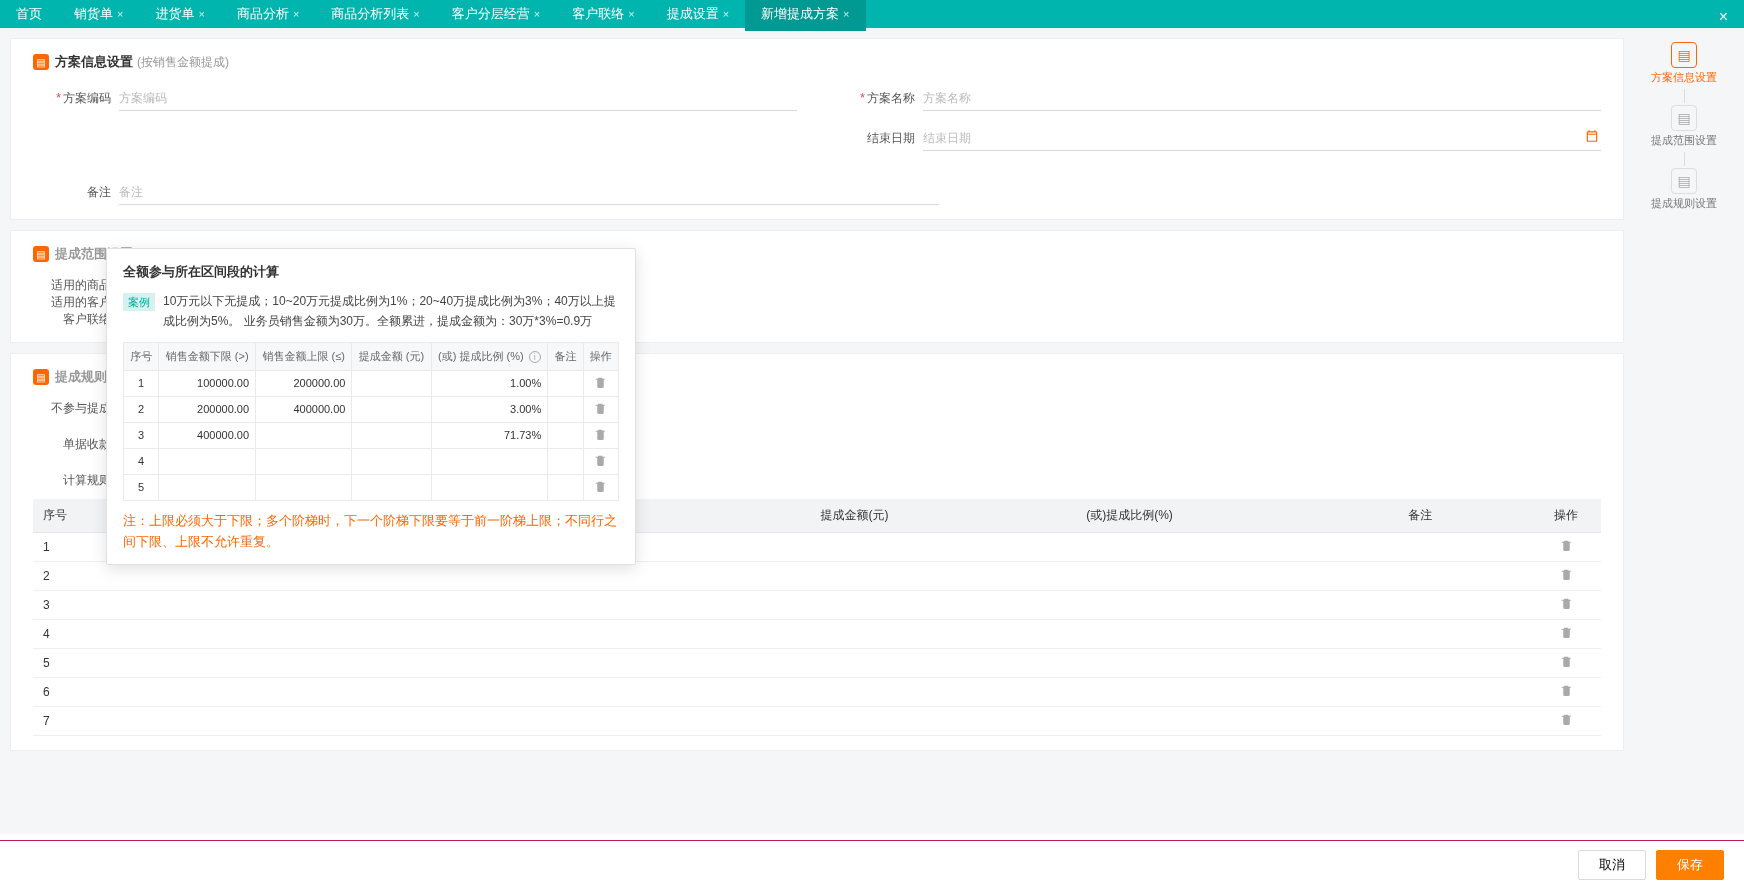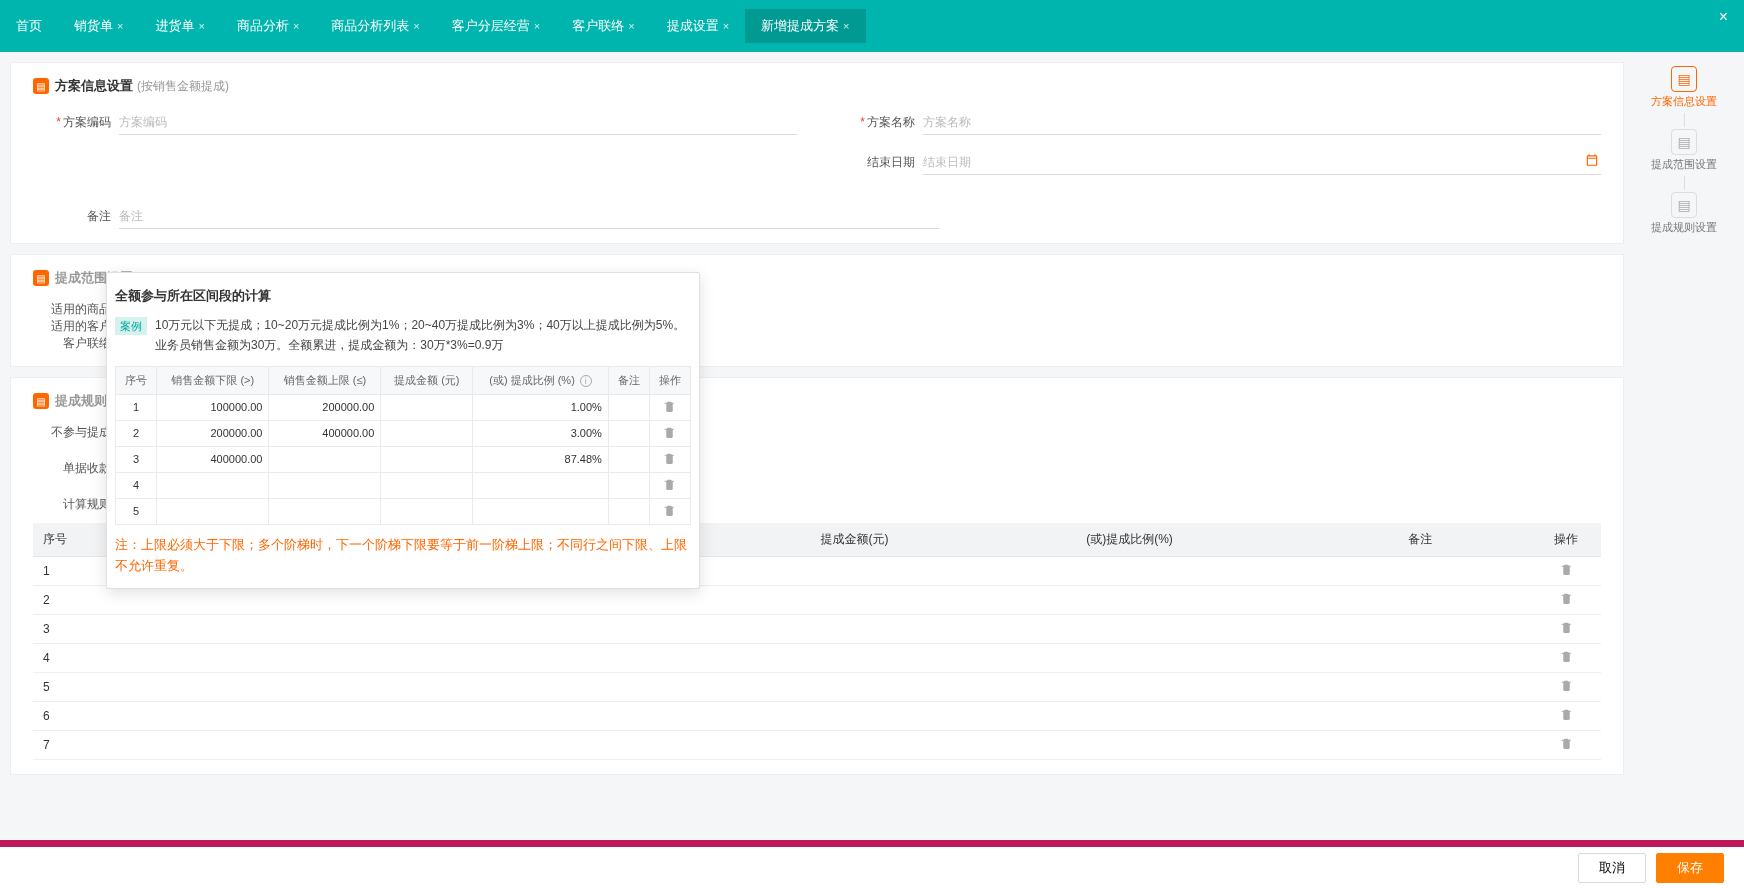--- a/index.html
+++ b/index.html
@@ -1,19 +1,19 @@
 <!DOCTYPE html>
 <html><head>
 <meta charset="utf-8">
 <style>
   * { box-sizing: border-box; margin: 0; padding: 0; }
   body { font-family: "Microsoft YaHei", Arial, sans-serif; font-size: 12px; color: #333; background: #fff; }
   
   
-  .top-tabs { background: #00b5ad; height: 52px; display: flex; align-items: center; position: relative; }
+  .top-tabs { background: #00b5ad; height: 28px; display: flex; align-items: center; position: relative; }
   .tab { color: #fff; padding: 0 16px; height: 34px; line-height: 34px; font-size: 13px; cursor: pointer; display: flex; align-items: center; }
   .tab.active { background: #009a93; }
   .tab-close { margin-left: 4px; font-size: 11px; opacity: .8; }
   .tabs-close-all { position: absolute; right: 8px; top: 0; height: 34px; line-height: 34px; color: #fff; font-size: 16px; cursor: pointer; padding: 0 8px; }
   
   
   .main-wrap { display: flex; padding: 10px; gap: 10px; background: #f5f6f7; height: calc(100vh - 34px - 48px); overflow: auto; }
   .content { flex: 1; display: flex; flex-direction: column; gap: 10px; position: relative; }
   .anchor-nav { width: 100px; background: transparent; padding-top: 4px; }
   
@@ -44,21 +44,21 @@
   .radio.checked .radio-dot::after { content: ""; width: 6px; height: 6px; background: #f60; border-radius: 50%; }
   
   
   table.rules { width: 100%; border-collapse: collapse; margin-top: 10px; }
   table.rules th { background: #f2f3f5; font-weight: normal; font-size: 12px; text-align: left; padding: 8px 10px; border-bottom: 1px solid #e6e6e6; }
   table.rules td { padding: 6px 10px; border-bottom: 1px solid #efefef; font-size: 12px; height: 24px; }
   table.rules th:last-child, table.rules td:last-child { text-align: center; width: 70px; }
   .trash { color: #aaa; cursor: pointer; }
   
   
-  .tooltip-card { position: absolute; top: 210px; left: 96px; width: 594px; background: #fff; border: 1px solid #e0e0e0; box-shadow: 0 4px 16px rgba(0,0,0,.12); border-radius: 2px; z-index: 50; padding: 14px 8px 12px; }
+  .tooltip-card { position: absolute; top: 210px; left: 96px; width: 530px; background: #fff; border: 1px solid #e0e0e0; box-shadow: 0 4px 16px rgba(0,0,0,.12); border-radius: 2px; z-index: 50; padding: 14px 16px 12px; }
   .tooltip-card h4 { font-size: 13px; font-weight: 700; margin-bottom: 10px; }
   .ex-row { display: flex; gap: 8px; font-size: 12px; line-height: 1.7; color: #444; }
   .ex-tag { background: #d5f2ee; color: #00a99d; padding: 0 5px; height: 18px; line-height: 18px; font-size: 11px; flex-shrink: 0; margin-top: 2px; }
   
   table.mini { width: 100%; border-collapse: collapse; margin-top: 10px; }
   table.mini th { background: #f7f8fa; font-weight: normal; font-size: 11px; padding: 6px 6px; text-align: center; border: 1px solid #eaeaea; color: #666; }
   table.mini td { font-size: 11px; padding: 5px 6px; text-align: right; border: 1px solid #eaeaea; height: 22px; }
   table.mini td:first-child, table.mini td:last-child { text-align: center; }
   .mini .pct { text-align: right; }
   .info-icon { display:inline-block; width:12px;height:12px;border:1px solid #aaa;border-radius:50%;font-size:9px;line-height:11px;text-align:center;color:#aaa;margin-left:2px; }
@@ -67,21 +67,21 @@
   
   
   .anchor-item { text-align: center; margin-bottom: 4px; cursor: pointer; }
   .anchor-ico { width: 26px; height: 26px; margin: 0 auto 2px; border: 1px solid #ddd; border-radius: 4px; display: flex; align-items: center; justify-content: center; font-size: 14px; color: #aaa; }
   .anchor-item.active .anchor-ico { border-color: #f60; color: #f60; }
   .anchor-item.active .anchor-label { color: #f60; }
   .anchor-label { font-size: 11px; color: #777; }
   .anchor-line { width: 1px; height: 14px; background: #ddd; margin: 2px auto; }
   
   
-  .footer { position: fixed; bottom: 0; left: 0; right: 0; height: 48px; background: #fff; border-top: 7px solid #be185d; display: flex; justify-content: flex-end; align-items: center; padding: 0 20px; gap: 10px; }
+  .footer { position: fixed; bottom: 0; left: 0; right: 0; height: 48px; background: #fff; border-top: 1px solid #be185d; display: flex; justify-content: flex-end; align-items: center; padding: 0 20px; gap: 10px; }
   .btn { height: 30px; padding: 0 20px; font-size: 13px; border-radius: 2px; cursor: pointer; border: 1px solid #d9d9d9; background: #fff; }
   .btn.primary { background: #ff8000; border-color: #ff8000; color: #fff; }
   
   svg.cal { width:14px; height:14px; fill:#f60; }
   svg.trash-svg { width:13px; height:13px; fill:#aaa; }
 </style>
 </head>
 <body>
 
 <div class="top-tabs" id="topTabs">
@@ -320,21 +320,21 @@
               <td></td>
               <td><span class="trash"><svg class="trash-svg" viewBox="0 0 24 24">
                     <path d="M6 7h12v13a2 2 0 0 1-2 2H8a2 2 0 0 1-2-2V7zm3-4h6l1 2h4v2H3V5h4l1-2z"></path>
                   </svg></span></td>
             </tr>
             <tr>
               <td>3</td>
               <td>400000.00</td>
               <td></td>
               <td></td>
-              <td class="pct">87.48%</td>
+              <td class="pct">71.73%</td>
               <td></td>
               <td><span class="trash"><svg class="trash-svg" viewBox="0 0 24 24">
                     <path d="M6 7h12v13a2 2 0 0 1-2 2H8a2 2 0 0 1-2-2V7zm3-4h6l1 2h4v2H3V5h4l1-2z"></path>
                   </svg></span></td>
             </tr>
             <tr>
               <td>4</td>
               <td></td>
               <td></td>
               <td></td>

